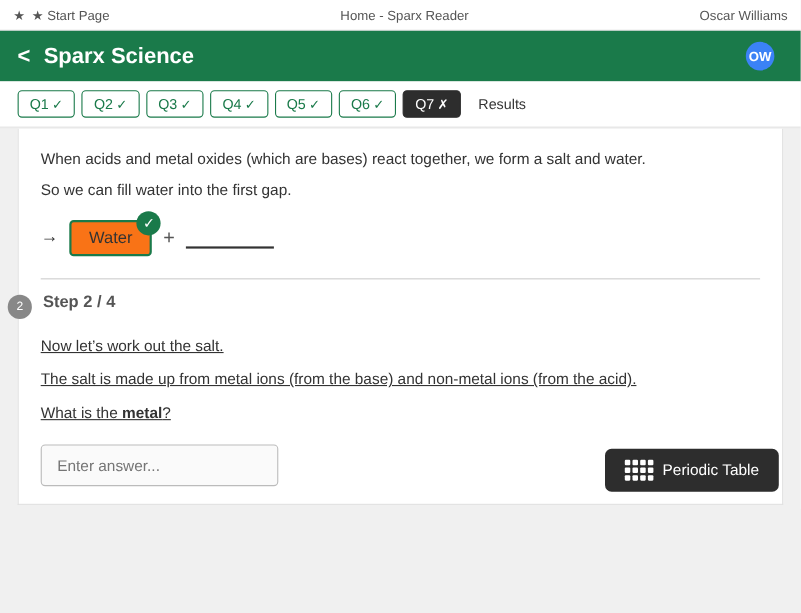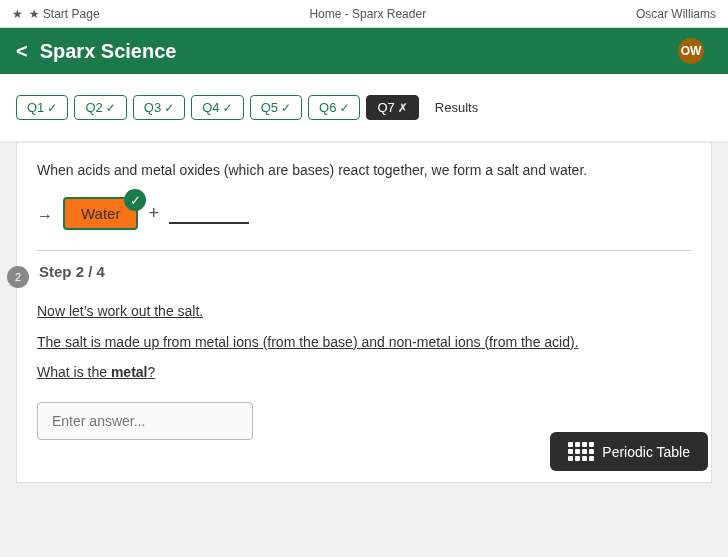--- a/index.html
+++ b/index.html
@@ -51,34 +51,34 @@
       margin-left: auto;
       display: flex;
       align-items: center;
       gap: 8px;
       color: #fff;
       font-size: 13px;
     }
     .avatar-circle {
       width: 26px;
       height: 26px;
-      background: #a16207;
+      background: #3b82f6;
       border-radius: 50%;
       display: flex;
       align-items: center;
       justify-content: center;
       color: #fff;
       font-size: 12px;
       font-weight: bold;
     }
 
     
     .tabs-bar {
       background: #fff;
-      padding: 21px 16px;
+      padding: 8px 16px;
       display: flex;
       align-items: center;
       gap: 6px;
       border-bottom: 2px solid #e8e8e8;
     }
     .tab {
       padding: 4px 10px;
       border-radius: 4px;
       border: 1.5px solid #ccc;
       font-size: 13px;
@@ -315,20 +315,21 @@
   <div class="tab results">
     <span>Results</span>
   </div>
 </div>
 
 <div class="main-wrapper">
   <div class="main-content">
 
     
     <p class="feedback-text">When acids and metal oxides (which are bases) react together, we form a salt and water.</p>
+    <p class="feedback-text" style="margin-top:-10px;">So we can fill water into the first gap.</p>
 
     
     <div class="equation-line">
       <span class="arrow">→</span>
       <div class="answer-box">
         <span>Water</span>
         <div class="tick-circle">
           <span>✓</span>
         </div>
       </div>

